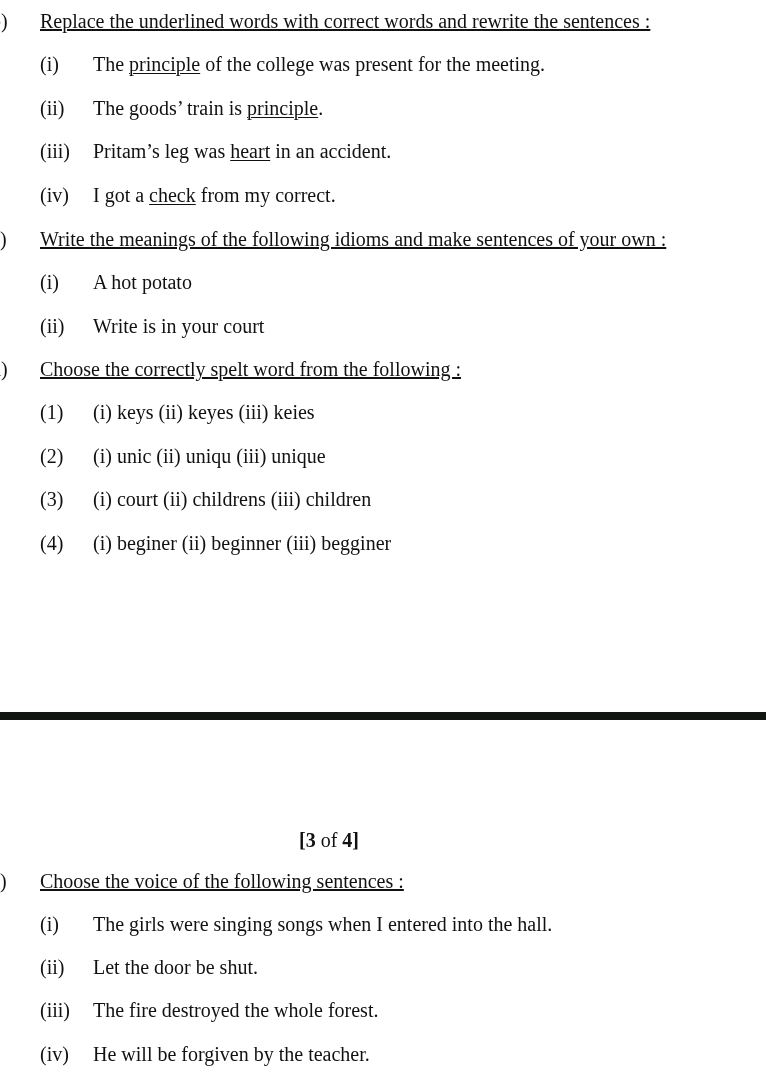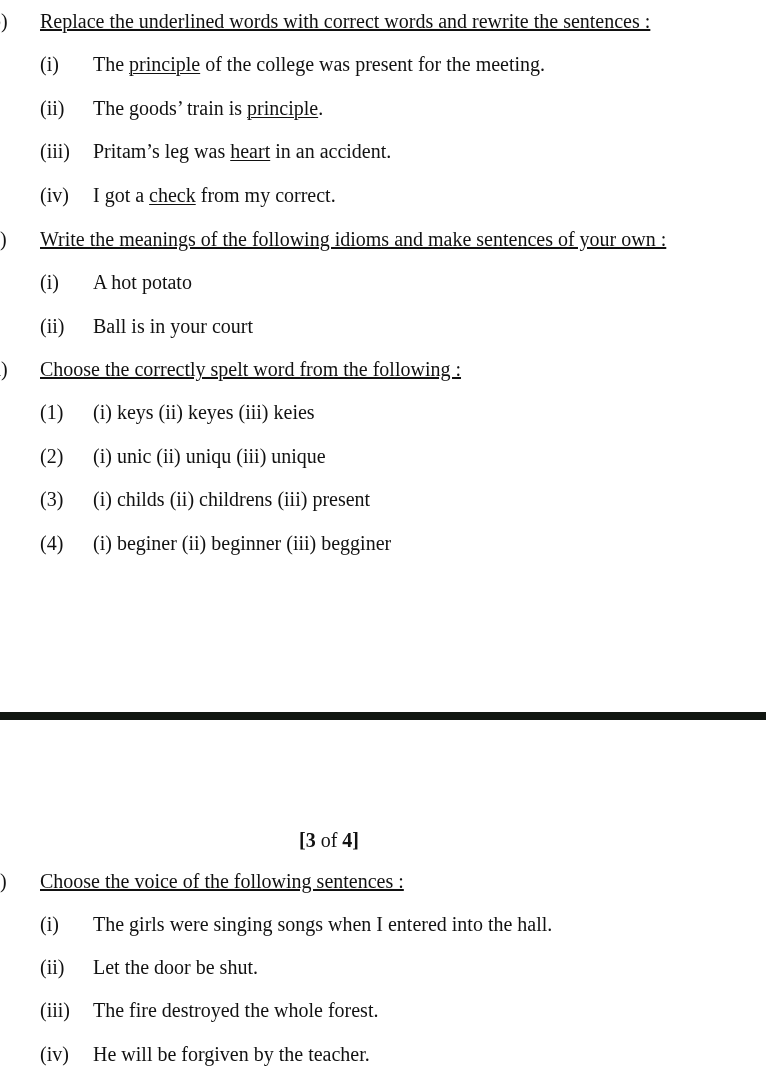--- a/index.html
+++ b/index.html
@@ -99,38 +99,38 @@
 <div class="line" style="top:227px;">
   <span class="sec-label">c)</span>
   <span class="sec-text">Write the meanings of the following idioms and make sentences of your own :</span>
 </div>
 <div class="line" style="top:270px;">
   <span class="num">(i)</span>
   <span class="txt">A hot potato</span>
 </div>
 <div class="line" style="top:314px;">
   <span class="num">(ii)</span>
-  <span class="txt">Ball is in your court</span>
+  <span class="txt">Write is in your court</span>
 </div>
 
 <div class="line" style="top:357px;">
   <span class="sec-label">d)</span>
   <span class="sec-text">Choose the correctly spelt word from the following :</span>
 </div>
 <div class="line" style="top:400px;">
   <span class="num">(1)</span>
   <span class="txt">(i) keys (ii) keyes (iii) keies</span>
 </div>
 <div class="line" style="top:444px;">
   <span class="num">(2)</span>
   <span class="txt">(i) unic (ii) uniqu (iii) unique</span>
 </div>
 <div class="line" style="top:487px;">
   <span class="num">(3)</span>
-  <span class="txt">(i) childs (ii) childrens (iii) present</span>
+  <span class="txt">(i) court (ii) childrens (iii) children</span>
 </div>
 <div class="line" style="top:531px;">
   <span class="num">(4)</span>
   <span class="txt">(i) beginer (ii) beginner (iii) begginer</span>
 </div>
 
 <div class="divider"></div>
 
 <div class="page-number">
   <span class="pn-inner"><span class="bold">[3</span><span> of </span><span class="bold">4]</span></span>

